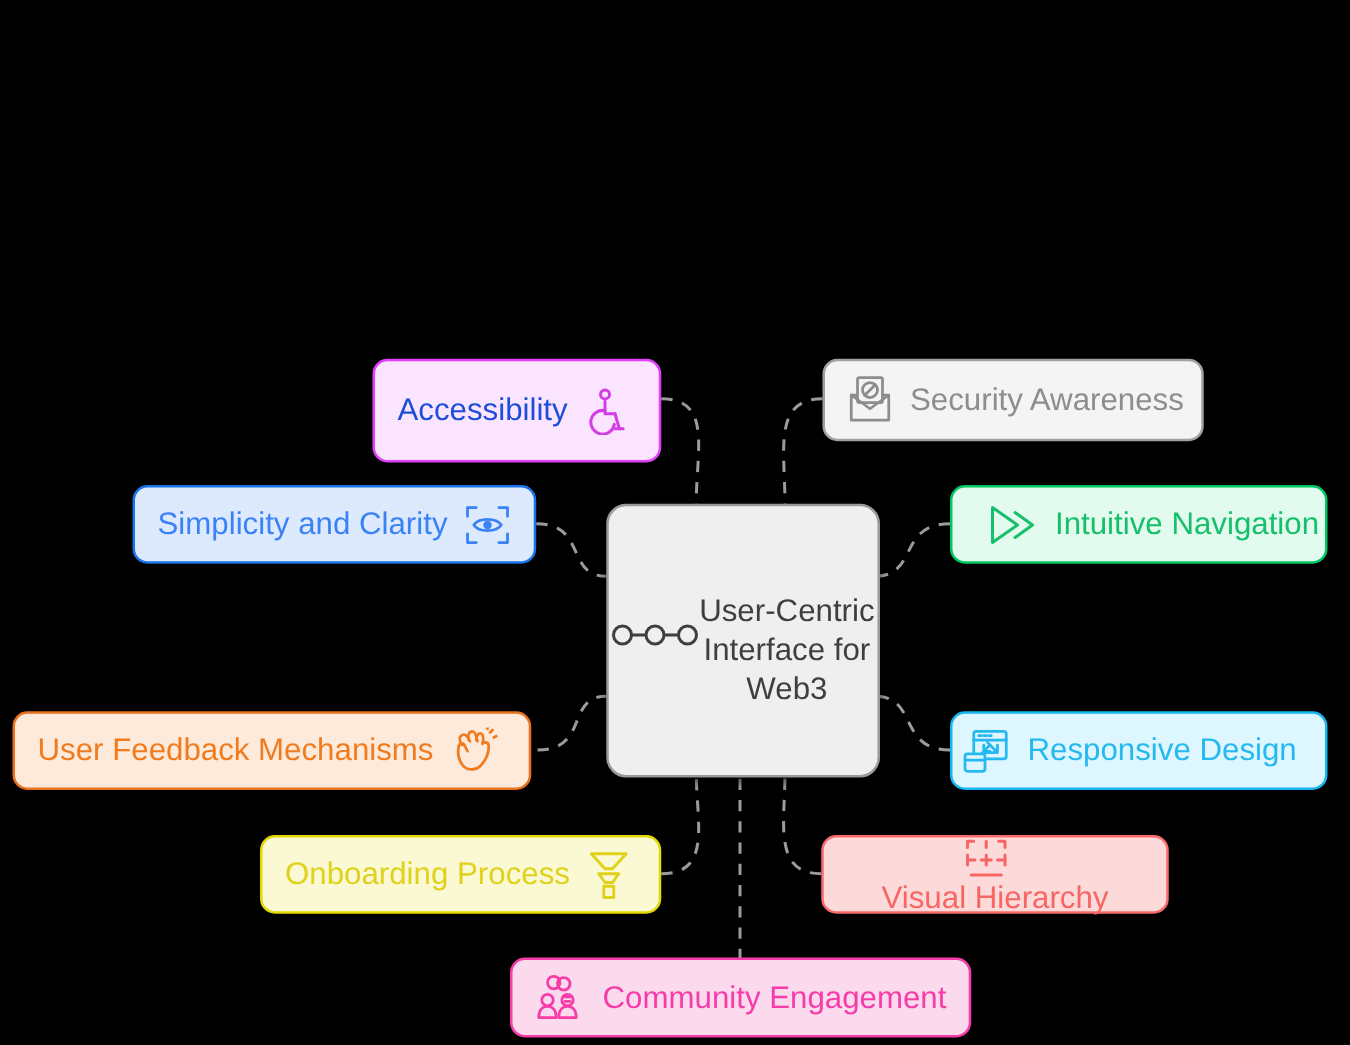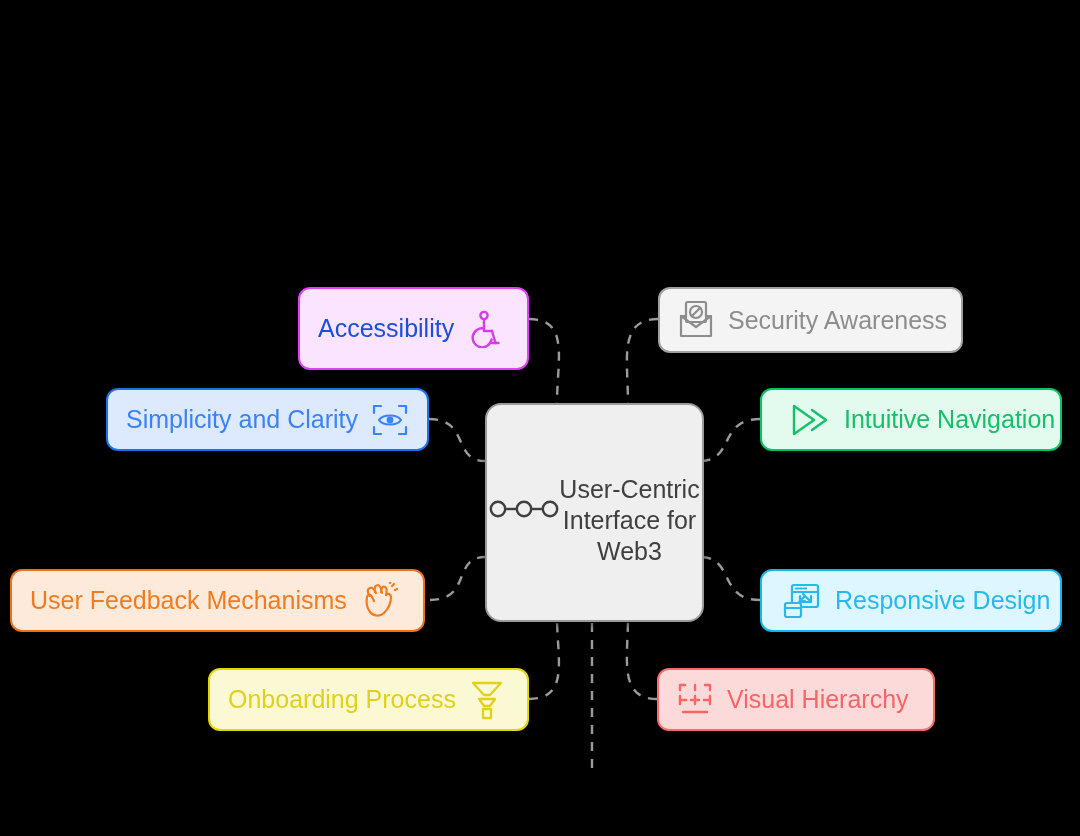--- a/index.html
+++ b/index.html
@@ -125,21 +125,21 @@
           <path d="M9,14 C6,11 6,7 9,6 C11,5 13,7 15,11"></path>
           <path d="M14,10 C13,6 14,3 17,3 C19,3 20,6 21,11"></path>
           <path d="M20,10 C20,6 22,4 24,5 C26,6 26,9 25,13"></path>
           <path d="M25,13 C27,11 30,12 30,15 C30,21 27,27 23,31 C19,35 12,34 9,30 C6,26 5,20 6,15 C7,12 10,12 11,15 L13,19"></path>
           <path d="M31,4 L33,2 M34,8 L36,7 M29,1 L29.5,-1"></path>
         </g>
       </svg>
     </span>
   </div>
 
-  <div class="node gap-l" style="left:760px;top:569px;width:302px;height:63px;padding:0 21px;background:#ddf6ff;border-color:#14b6ef;color:#25b9f0;">
+  <div class="node gap-l" style="left:760px;top:569px;width:302px;height:63px;padding:0 8px;background:#ddf6ff;border-color:#14b6ef;color:#25b9f0;">
     <span class="ico">
       <svg width="38" height="38" viewBox="0 0 38 38">
         <g fill="none" stroke="#25b9f0" stroke-width="2.2" stroke-linecap="round" stroke-linejoin="round">
           <rect x="9" y="3" width="26" height="22" rx="2"></rect>
           <line x1="9" y1="10" x2="35" y2="10"></line>
           <path d="M13,6.5 L15,6.5 M17,6.5 L19,6.5 M21,6.5 L23,6.5"></path>
           <rect x="2" y="21" width="16" height="14" rx="2" fill="#ddf6ff"></rect>
           <line x1="2" y1="26" x2="18" y2="26"></line>
           <path d="M16,20 L28,20 M28,20 L28,14 M28,20 L20,12"></path>
           <path d="M22,14 L17,19 M17,19 L17,14 M17,19 L22,19"></path>
@@ -155,29 +155,45 @@
       <svg width="34" height="40" viewBox="0 0 34 40">
         <g fill="none" stroke="#e0d21a" stroke-width="2.3" stroke-linecap="round" stroke-linejoin="round">
           <path d="M3,3 L31,3 L20,15 L14,15 Z"></path>
           <path d="M9,19 L25,19 L20,26 L14,26 Z"></path>
           <rect x="13" y="29" width="8" height="9"></rect>
         </g>
       </svg>
     </span>
   </div>
 
-  <div class="node gap-l" style="left:657px;top:668px;width:278px;height:63px;padding:0 18px;background:#fddada;border-color:#f96b6b;color:#f76565;">
+  <div class="node gap-l" style="left:657px;top:668px;width:278px;height:63px;padding:0 18px;background:#fddada;border-color:#f96b6b;color:#f76565;flex-direction:column;">
     <span class="ico">
       <svg width="36" height="36" viewBox="0 0 36 36">
         <g fill="none" stroke="#f76565" stroke-width="2.4" stroke-linecap="round" stroke-linejoin="round">
           <path d="M3,8 L3,3 L8,3 M28,3 L33,3 L33,8"></path>
           <path d="M18,3 L18,8"></path>
           <path d="M3,14 L3,22 M33,14 L33,22"></path>
           <path d="M3,18 L9,18 M14,18 L22,18 M18,14 L18,22 M27,18 L33,18"></path>
           <path d="M6,30 L30,30"></path>
         </g>
       </svg>
     </span>
     <span class="lbl">Visual Hierarchy</span>
   </div>
 
+  <div class="node gap-l" style="left:408px;top:766px;width:369px;height:64px;padding:0 18px;background:#fbdaee;border-color:#f73ba8;color:#f73ba8;">
+    <span class="ico">
+      <svg width="40" height="40" viewBox="0 0 40 40">
+        <g fill="none" stroke="#f73ba8" stroke-width="2.2" stroke-linecap="round" stroke-linejoin="round">
+          <circle cx="15" cy="8" r="5"></circle>
+          <circle cx="23" cy="9" r="5"></circle>
+          <circle cx="10" cy="22" r="4.6"></circle>
+          <path d="M3,36 C3,29.5 6.5,27 10,27 C13.5,27 17,29.5 17,36 Z"></path>
+          <circle cx="26" cy="22" r="4.6"></circle>
+          <path d="M19,36 C19,29.5 22.5,27 26,27 C29.5,27 33,29.5 33,36 Z"></path>
+          <path d="M24,19.5 L28,19.5 M24,23 L28,23"></path>
+        </g>
+      </svg>
+    </span>
+    <span class="lbl">Community Engagement</span>
+  </div>
 
 </div>
 
 </body></html>

